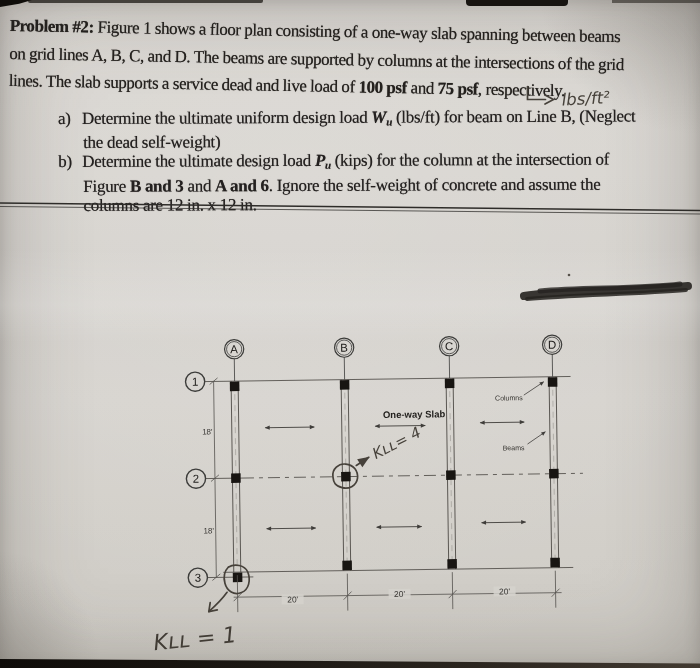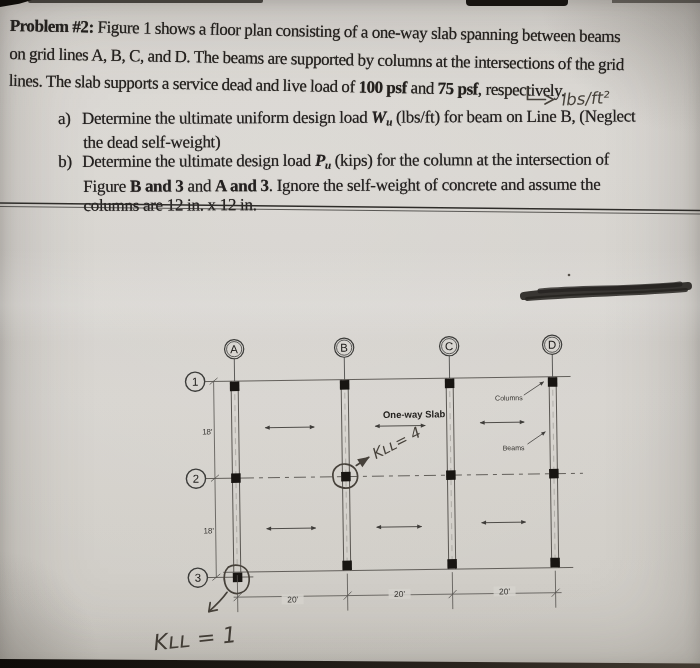--- a/index.html
+++ b/index.html
@@ -58,21 +58,21 @@
   <div class="para">
     <div><b>Problem #2:</b><span> Figure 1 shows a floor plan consisting of a one-way slab spanning between beams</span></div>
     <div><span>on grid lines A, B, C, and D. The beams are supported by columns at the intersections of the grid</span></div>
     <div><span>lines. The slab supports a service dead and live load of </span><b>100 psf</b><span> and </span><b>75 psf</b><span>, respectively.</span></div>
   </div>
 
   <div class="items">
     <div><span class="mk">a)</span><span>Determine the ultimate uniform design load </span><span class="vrb">W</span><span class="sbu">u</span><span> (lbs/ft) for beam on Line B, (Neglect</span></div>
     <div class="ind"><span>the dead self-weight)</span></div>
     <div><span class="mk">b)</span><span>Determine the ultimate design load </span><span class="vrb">P</span><span class="sbu">u</span><span> (kips) for the column at the intersection of</span></div>
-    <div class="ind"><span>Figure </span><b>B and 3</b><span> and </span><b>A and 3</b><span>. Ignore the self-weight of concrete and assume the</span></div>
+    <div class="ind"><span>Figure </span><b>B and 3</b><span> and </span><b>A and 6</b><span>. Ignore the self-weight of concrete and assume the</span></div>
     <div class="ind"><span>columns are 12 in. x 12 in.</span></div>
   </div>
 
   <svg width="700" height="668" viewBox="0 0 700 668" style="position:absolute;left:0;top:0;">
     <defs>
       <marker id="ah" viewBox="0 0 10 10" refX="9" refY="5" markerWidth="7.5" markerHeight="5.5" orient="auto-start-reverse">
         <path d="M0,0.6 L10,5 L0,9.4 z" fill="#3f3d3a"></path>
       </marker>
       <marker id="ahp" viewBox="0 0 10 10" refX="9" refY="5" markerWidth="8" markerHeight="7" orient="auto-start-reverse">
         <path d="M0,1 L10,5 L0,9 z" fill="#46413a"></path>

